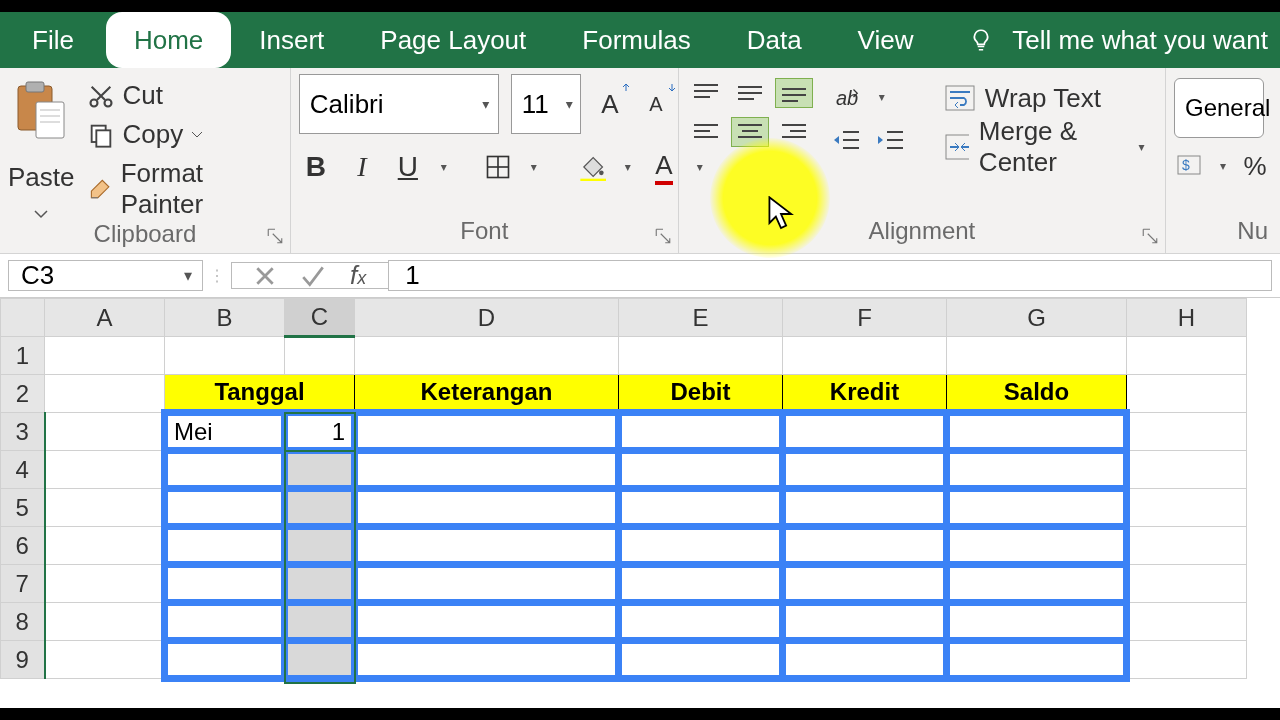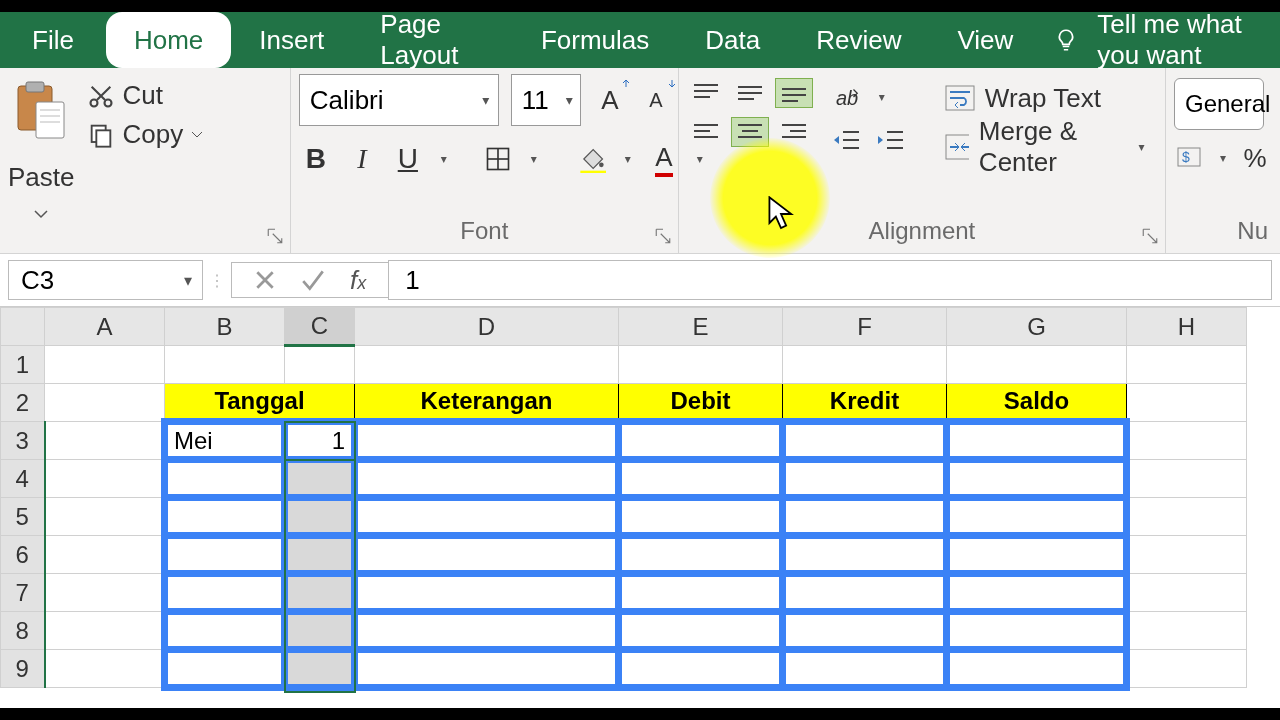--- a/index.html
+++ b/index.html
@@ -21,21 +21,21 @@
 
   
   .cb-paste { display: flex; flex-direction: column; align-items: center; justify-content: flex-start; padding-top: 6px; gap: 16px; }
   .cb-paste .label { font-size: 26px; color: #333; margin-top: 4px; }
   .cb-right { display: flex; flex-direction: column; gap: 8px; padding-top: 6px; padding-left: 6px;}
   .cb-item { display: flex; align-items: center; gap: 8px; font-size: 26px; color: #333; }
 
   
   .font-col { display:flex; flex-direction:column; gap:14px; }
   .row { display:flex; align-items:center; gap:12px;}
-  .combo { display:flex; align-items:center; border:1px solid #999; background:#fff; height:52px; }
+  .combo { display:flex; align-items:center; border:1px solid #999; background:#fff; height:60px; }
   .combo.font { width:200px; }
   .combo.size { width:70px; }
   .combo span { flex:1; font-size:26px; padding:0 10px; }
   .combo .caret { width:24px; text-align:center; font-size:14px; color:#555; }
   .btn-i { width:34px; height:38px; display:flex; align-items:center; justify-content:center; font-size:28px; color:#333; }
   .btn-i.u { text-decoration: underline; }
   .split-caret { width:14px; font-size:12px; color:#555; display:flex; align-items:center; justify-content:center;}
 
   
   .align-col { display:flex; flex-direction:column; gap:9px; padding-top:4px;}
@@ -47,21 +47,21 @@
     position:absolute; width:120px; height:120px; border-radius:50%;
     background: radial-gradient(circle, rgba(255,255,0,0.85) 0%, rgba(255,255,0,0.85) 55%, rgba(255,255,0,0) 72%);
     pointer-events:none; z-index:50; left:710px; top:138px;
   }
   .cursor-svg { position:absolute; left:767px; top:196px; z-index:60; pointer-events:none; }
 
   
   .num-group .combo.num { width:84px;border-radius:6px; }
 
   
-  .fbar { display:flex; height:53px; border-bottom:1px solid #ccc; align-items:stretch;}
+  .fbar { display:flex; height:44px; border-bottom:1px solid #ccc; align-items:stretch;}
   .namebox { width:195px; display:flex; align-items:center; border:1px solid #bbb; margin:6px 0 6px 8px; background:#fff; }
   .namebox span { flex:1; font-size:26px; padding:0 12px; }
   .namebox .caret { width:28px; text-align:center; color:#555; }
   .fbar-sep { width:28px; display:flex; align-items:center; justify-content:center; color:#bbb;}
   .fbar-btns { display:flex; align-items:center; gap:24px; padding:0 22px; border:1px solid #bbb; margin:8px 0; border-right:none; background:#fff;}
   .fbar-btns svg { display:block; }
   .fbar-input { flex:1; border:1px solid #bbb; margin:6px 8px 6px 0; background:#fff; font-size:26px; padding:0 16px; display:flex; align-items:center;}
 
   
   .grid-wrap { position:relative; }
@@ -83,21 +83,20 @@
 
 <div class="black-bar"></div>
 
 <div class="tabs">
   <div class="tab file">File</div>
   <div class="tab active">Home</div>
   <div class="tab">Insert</div>
   <div class="tab">Page Layout</div>
   <div class="tab">Formulas</div>
   <div class="tab">Data</div>
-  <div class="tab">Review</div>
   <div class="tab">View</div>
   <div class="tell-me">
     <svg width="26" height="26" viewBox="0 0 24 24" fill="none" stroke="#fff" stroke-width="1.6">
         <path d="M9 18h6M10 21h4M12 3a6 6 0 00-4 10.5c.7.7 1 1.5 1 2.5h6c0-1 .3-1.8 1-2.5A6 6 0 0012 3z"></path>
       </svg>
     <span>Tell me what you want</span>
   </div>
 </div>
 
 <div class="ribbon">
@@ -130,22 +129,30 @@
         <div class="cb-item">
           <svg width="28" height="28" viewBox="0 0 24 24" fill="none" stroke="#444" stroke-width="1.6">
               <rect x="4" y="4" width="12" height="14" fill="#fff"></rect>
               <rect x="8" y="8" width="12" height="14" fill="#fff"></rect>
             </svg>
           <span>Copy</span>
           <svg width="12" height="10">
               <path d="M1 2l5 5 5-5" stroke="#555" fill="none"></path>
             </svg>
         </div>
+        <div class="cb-item">
+          <svg width="28" height="28" viewBox="0 0 24 24">
+              <path d="M4 14l10-10 6 6-10 10H4v-6z" fill="#f2c288" stroke="#a86a2a"></path>
+              <path d="M4 20h6" stroke="#777"></path>
+            </svg>
+          <span>Format Painter</span>
+        </div>
       </div>
     </div>
+    <div class="group-label">Clipboard</div>
     <svg class="dlg-launch" viewBox="0 0 16 16">
         <path d="M2 2h6M2 2v6M6 6l8 8M10 14h4v-4" stroke="#777" fill="none"></path>
       </svg>
   </div>
 
   <div class="group" style="width:388px">
     <div class="group-body">
       <div class="font-col" style="flex:1">
         <div class="row">
           <div class="combo font">

